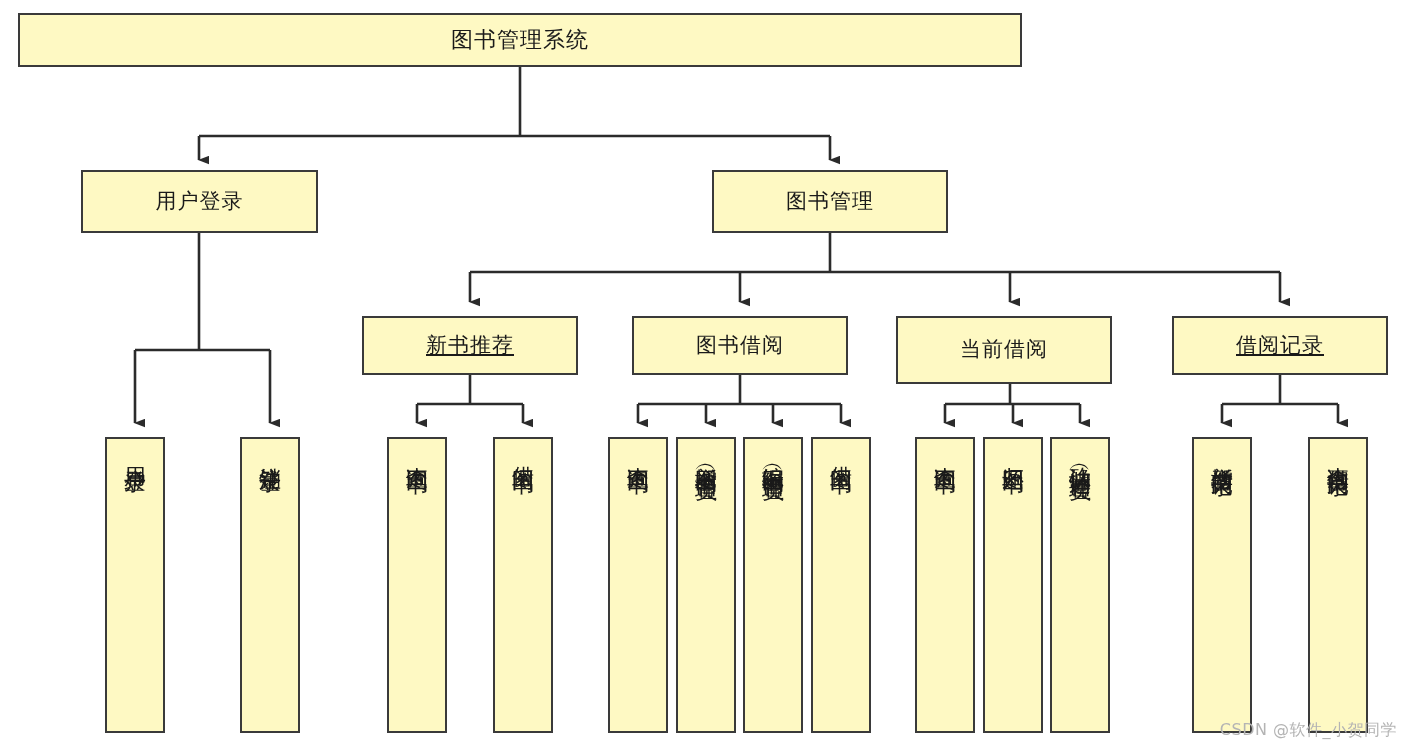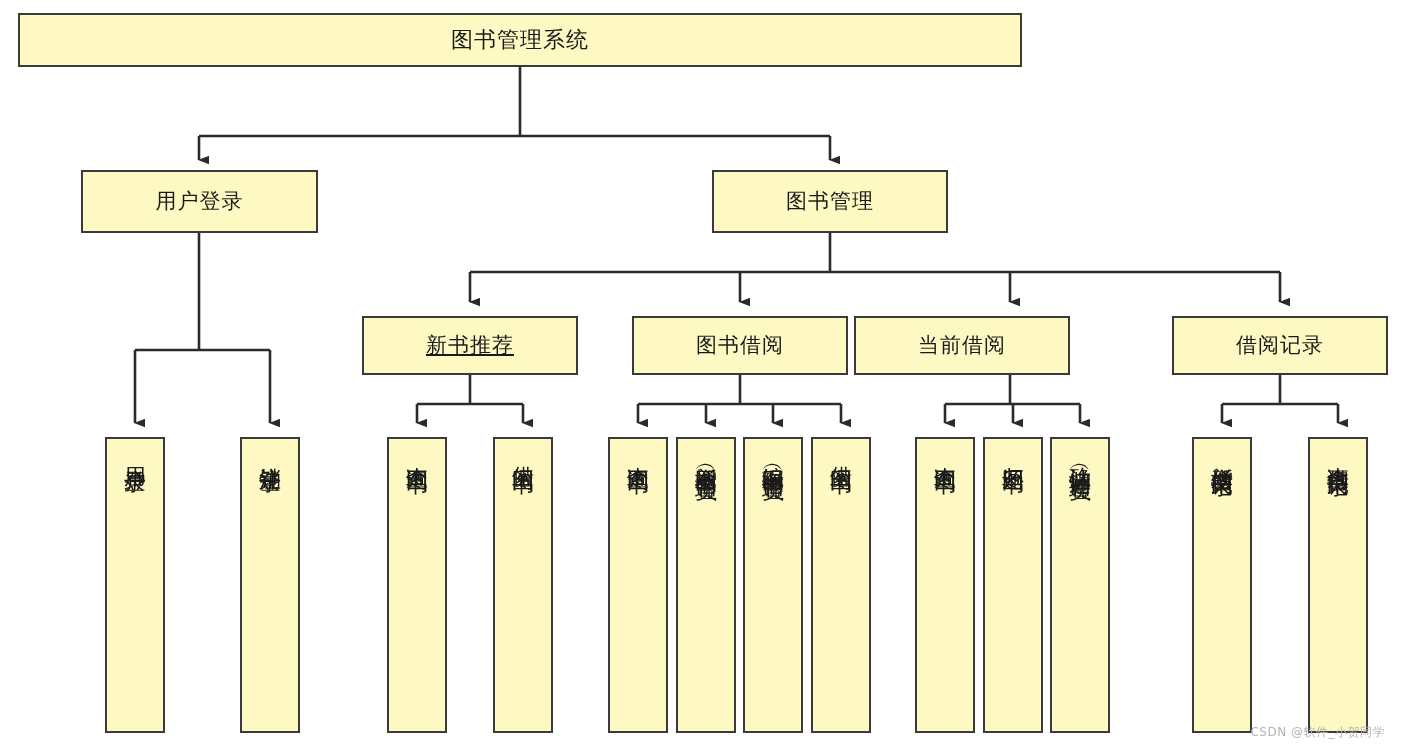--- a/index.html
+++ b/index.html
@@ -54,23 +54,23 @@
     writing-mode: vertical-rl;
     text-orientation: upright;
     font-size: 22px;
     line-height: 1.08;
     letter-spacing: 2px;
     white-space: nowrap;
     color: #1a1a1a;
   }
   #watermark {
     position: absolute;
-    right: 20px;
+    right: 8px;
     bottom: 6px;
-    font-size: 12px;
+    font-size: 16px;
     color: #b4b4b4;
     letter-spacing: 0.5px;
     white-space: nowrap;
     user-select: none;
   }
 </style>
 </head>
 <body>
 
 <div id="diagram-root">
@@ -138,24 +138,24 @@
   <div class="node node-h" style="left:712px; top:170px; width:236px; height:63px;">
     <span>图书管理</span>
   </div>
 
   <div class="node node-h" style="left:362px; top:316px; width:216px; height:59px;text-decoration:underline;">
     <span>新书推荐</span>
   </div>
   <div class="node node-h" style="left:632px; top:316px; width:216px; height:59px;text-align:center;">
     <span>图书借阅</span>
   </div>
-  <div class="node node-h" style="left:854px; top:316px; width:216px; height:59px;">
+  <div class="node node-h" style="left:896px; top:316px; width:216px; height:68px;">
     <span>当前借阅</span>
   </div>
-  <div class="node node-h" style="left:1172px; top:316px; width:216px; height:59px;">
+  <div class="node node-h" style="left:1172px; top:316px; width:216px; height:59px;text-decoration:underline;">
     <span>借阅记录</span>
   </div>
 
   <div class="node node-v" style="left:105px; top:437px; width:60px; height:296px;">
     <span class="vlabel">用户登录</span>
   </div>
   <div class="node node-v" style="left:240px; top:437px; width:60px; height:296px;">
     <span class="vlabel">注销登录</span>
   </div>
 

